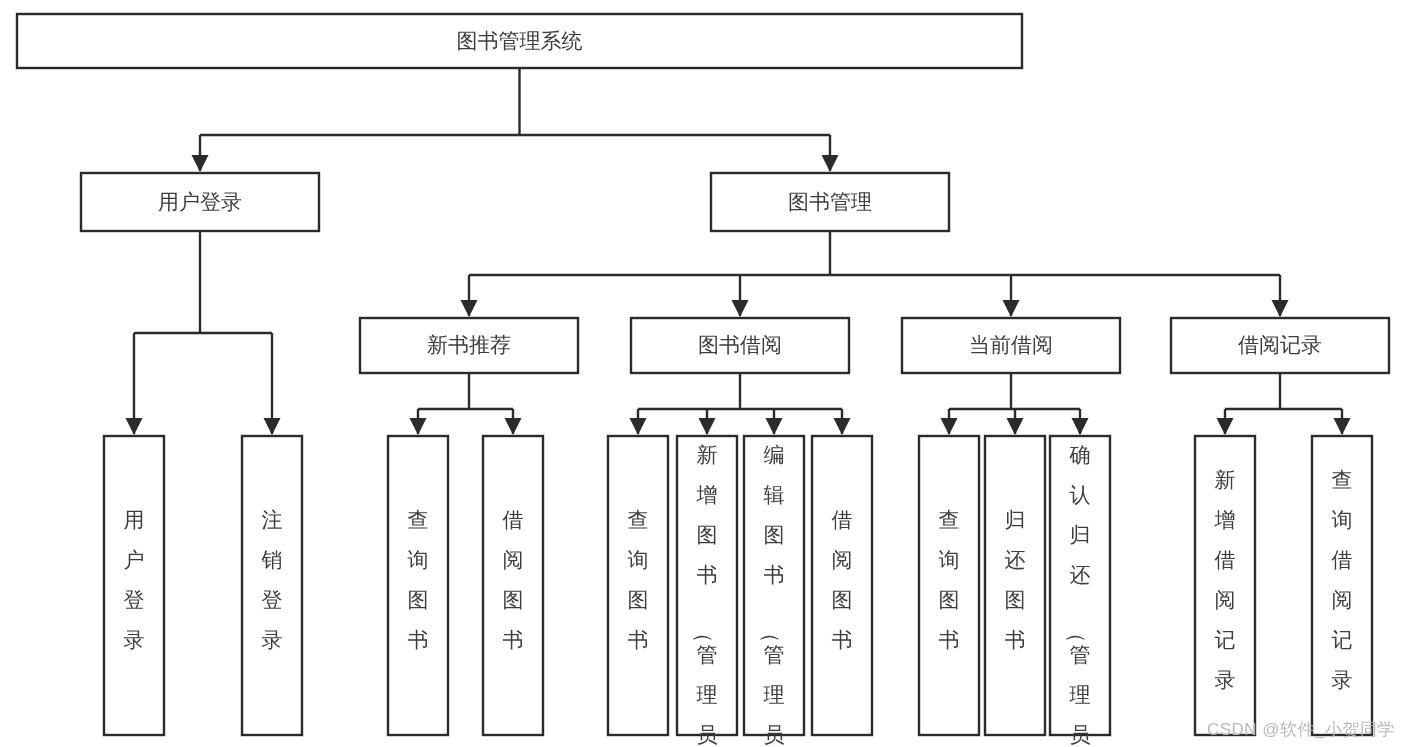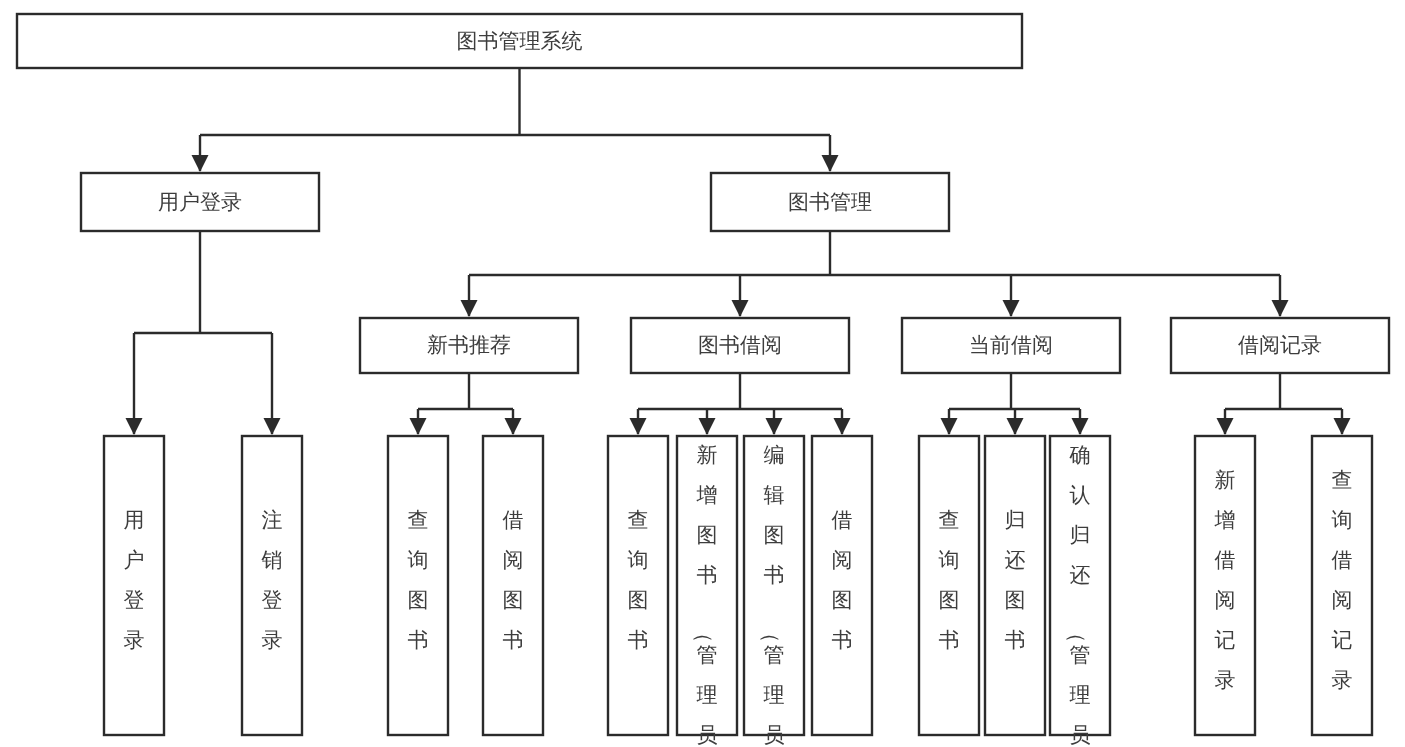--- a/index.html
+++ b/index.html
@@ -217,13 +217,14 @@
           <text x="1225" class="node-label-v" y="486.5"><tspan x="1225" dy="0">新</tspan><tspan x="1225" dy="40">增</tspan><tspan x="1225" dy="40">借</tspan><tspan x="1225" dy="40">阅</tspan><tspan x="1225" dy="40">记</tspan><tspan x="1225" dy="40">录</tspan></text>
         </g>
         <g>
           <rect x="1312" y="436" width="60" height="299" class="node-box"></rect>
           <text x="1342" class="node-label-v" y="486.5"><tspan x="1342" dy="0">查</tspan><tspan x="1342" dy="40">询</tspan><tspan x="1342" dy="40">借</tspan><tspan x="1342" dy="40">阅</tspan><tspan x="1342" dy="40">记</tspan><tspan x="1342" dy="40">录</tspan></text>
         </g>
       </g>
 
   </svg>
 
+  <div class="watermark">CSDN @软件_小贺同学</div>
 </div>
 
 </body></html>

